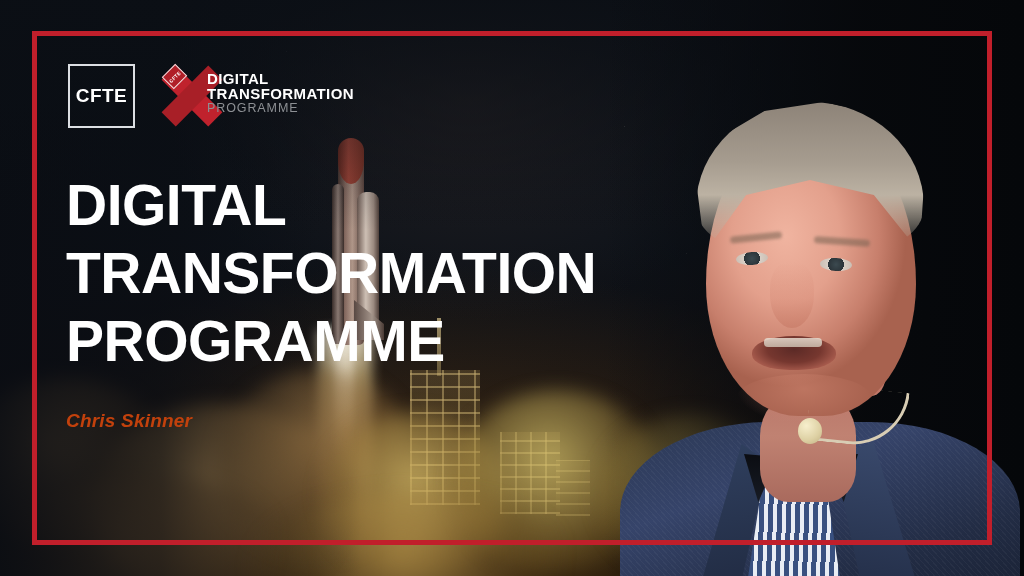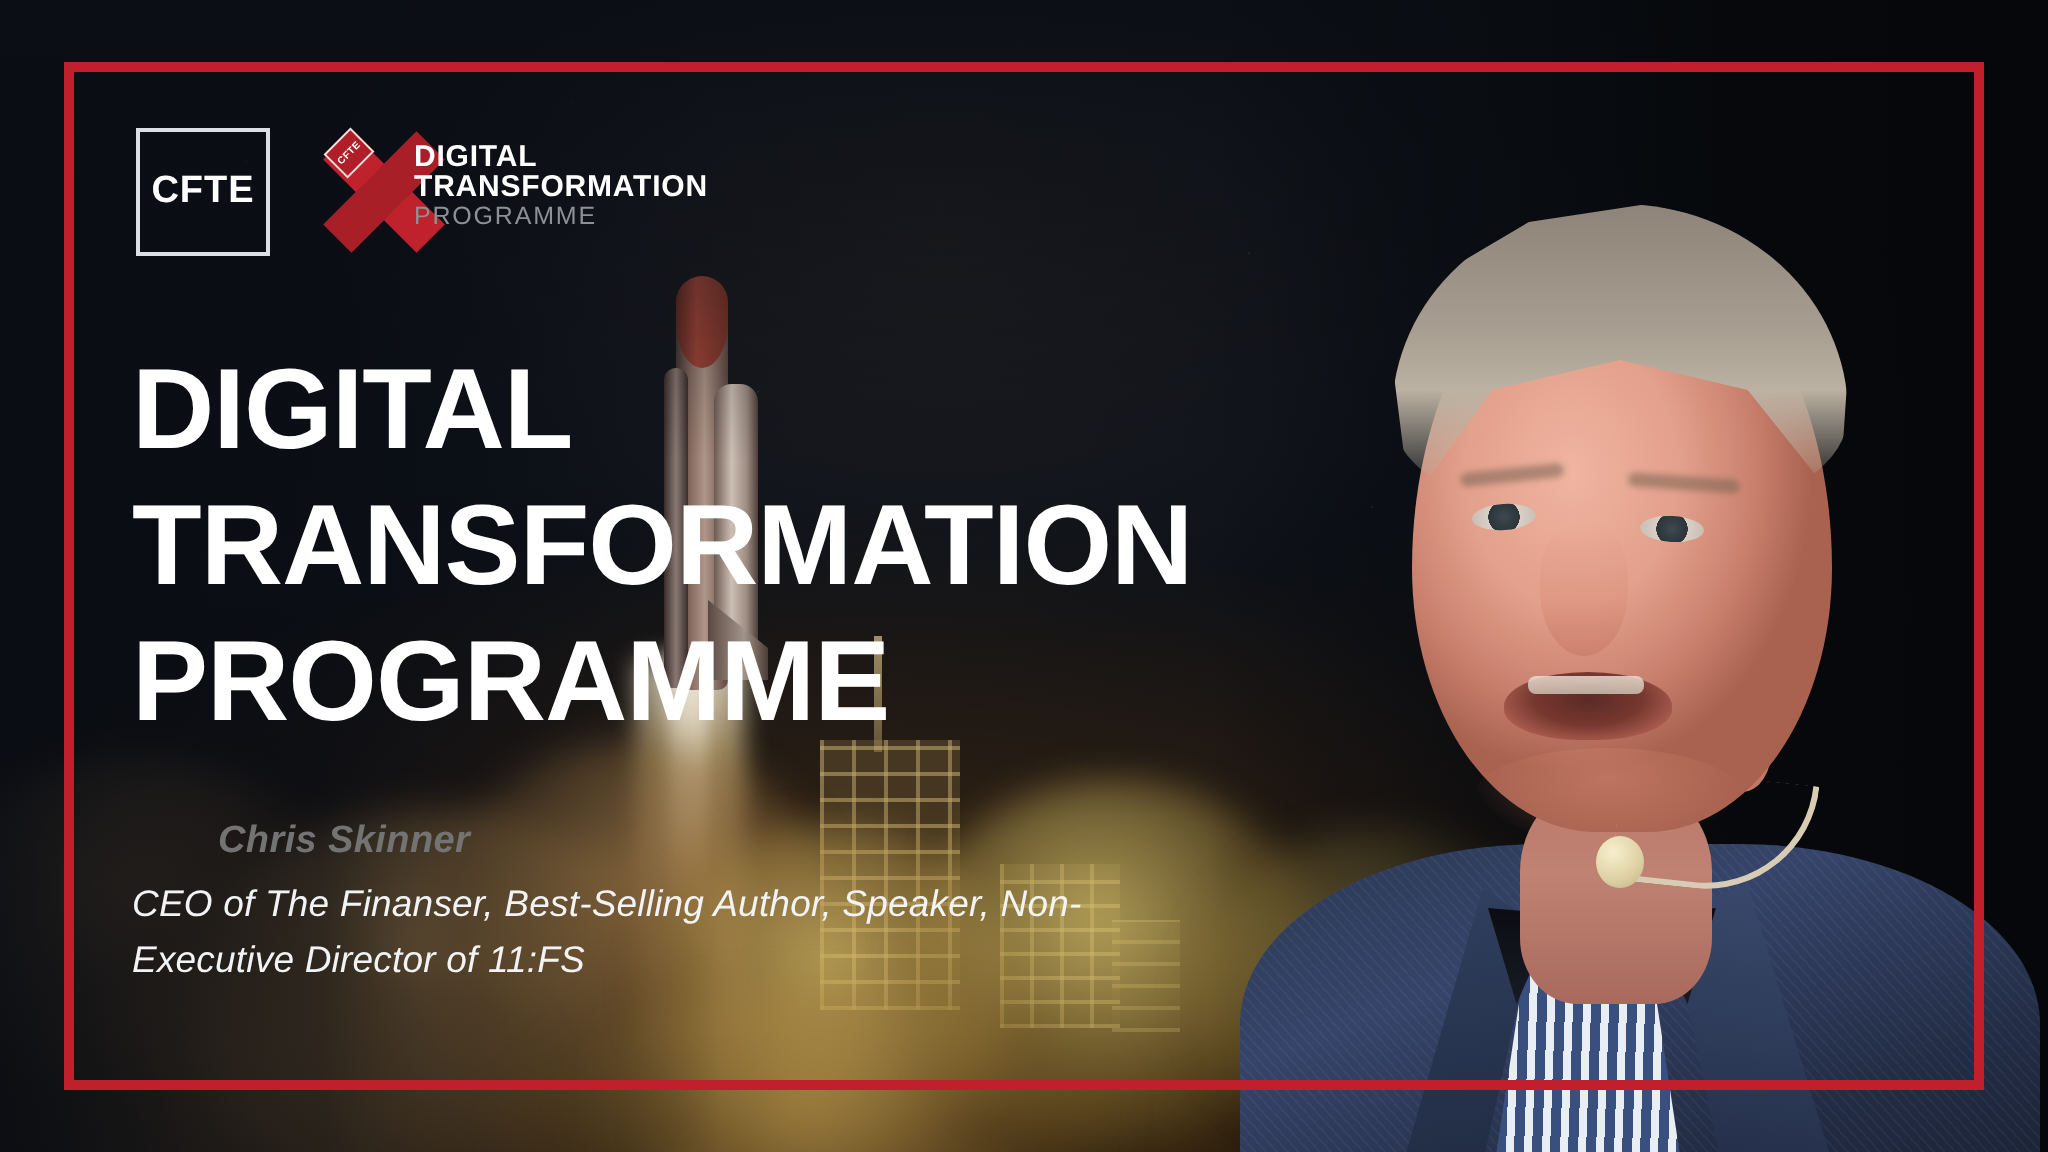--- a/index.html
+++ b/index.html
@@ -445,28 +445,27 @@
   }
   .headline div { white-space: nowrap; }
 
   .speaker {
     position: absolute;
     left: 66px;
     top: 410px;
     width: 540px;
   }
   .speaker-name {
-    color: #737373;
+    color: #c2410c;
     font-size: 19px;
     font-weight: 700;
     font-style: italic;
     letter-spacing: .2px;
     margin-bottom: 6px;
     font-family: "Liberation Sans", sans-serif;
-    margin-left: 43px;
   }
   .speaker-role {
     color: #f2f3f4;
     font-size: 18.5px;
     font-style: italic;
     line-height: 1.52;
     letter-spacing: .1px;
     font-family: "Liberation Sans", sans-serif;
   }
 </style>
@@ -560,16 +559,15 @@
   </div>
 
   <div class="headline">
     <div>DIGITAL</div>
     <div>TRANSFORMATION</div>
     <div>PROGRAMME</div>
   </div>
 
   <div class="speaker">
     <div class="speaker-name">Chris Skinner</div>
-    <div class="speaker-role">CEO of The Finanser, Best-Selling Author, Speaker, Non-Executive Director of 11:FS</div>
   </div>
 
 </div>
 
 </body></html>

